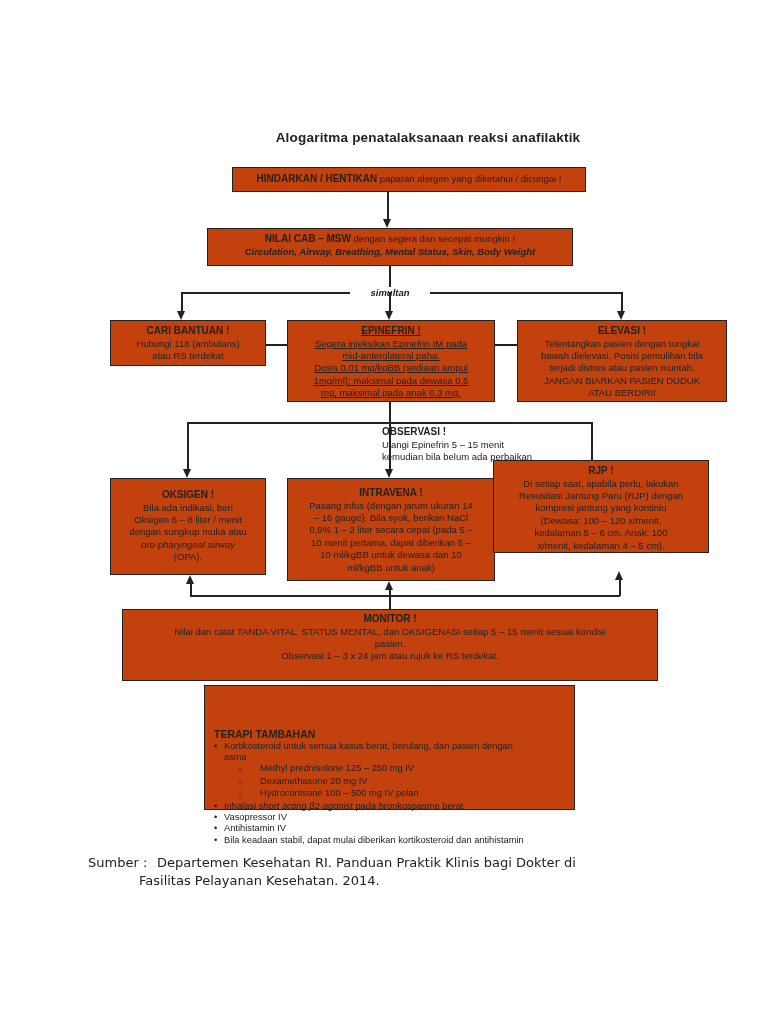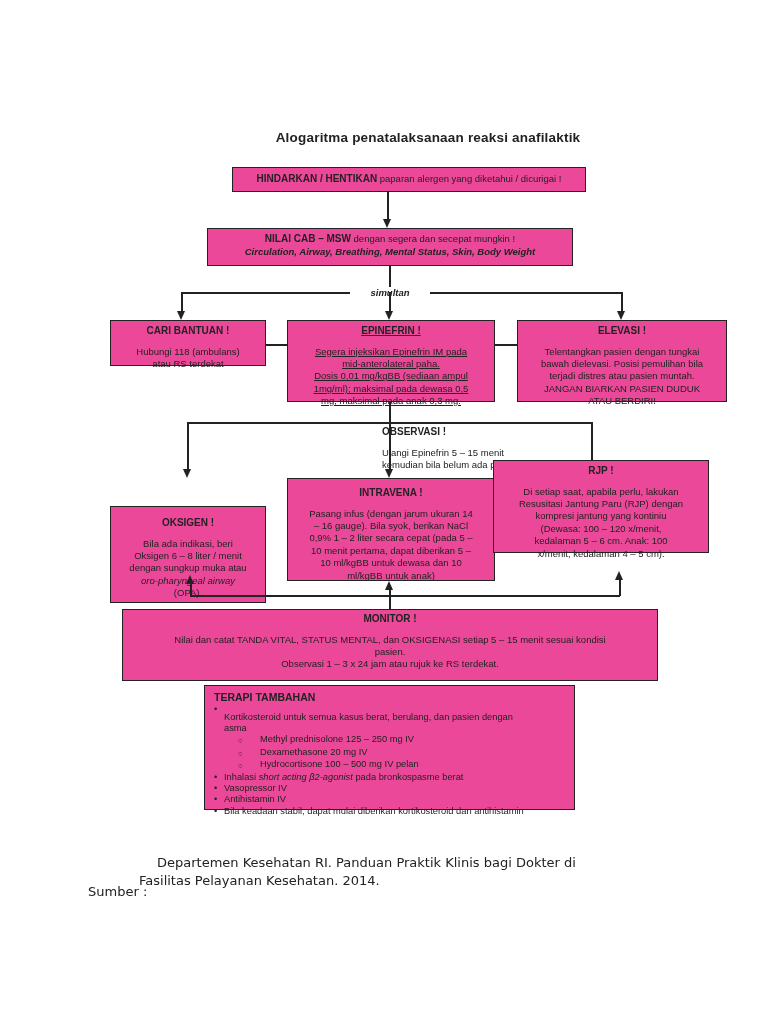--- a/index.html
+++ b/index.html
@@ -1,42 +1,42 @@
 <!DOCTYPE html>
 <html><head>
 <meta charset="utf-8">
 <style>
   html,body{margin:0;padding:0;}
   body{width:768px;height:1024px;background:#ffffff;overflow:hidden;}
   .page{position:relative;width:768px;height:1024px;background:#ffffff;
         font-family:"Liberation Sans",sans-serif;color:#222;}
   .title{position:absolute;left:178px;top:130px;width:500px;text-align:center;
          font-size:13.5px;font-weight:bold;letter-spacing:.2px;}
-  .box{position:absolute;box-sizing:border-box;border:1.5px solid #222;background:#ec4899;
+  .box{position:absolute;box-sizing:border-box;border:1.5px solid #222;background:#c2410c;
        font-size:9.5px;line-height:12.4px;text-align:center;}
   .box-header{font-weight:bold;font-size:10px;line-height:12.5px;}
-  .lines{white-space:pre-line;margin-top:8px;}
+  .lines{white-space:pre-line;}
   .vline{position:absolute;width:1.5px;background:#222;}
   .hline{position:absolute;height:1.5px;background:#222;}
   .arr-down{position:absolute;width:0;height:0;border-left:4.5px solid transparent;
             border-right:4.5px solid transparent;border-top:9px solid #222;}
   .arr-up{position:absolute;width:0;height:0;border-left:4.5px solid transparent;
           border-right:4.5px solid transparent;border-bottom:9px solid #222;}
   .simultan{position:absolute;left:350px;top:287px;width:80px;text-align:center;
             font-size:9.5px;font-weight:bold;font-style:italic;background:#fff;}
   .observasi{position:absolute;left:382px;top:426px;width:180px;text-align:left;
              font-size:9.5px;line-height:12.8px;}
   .bold-it{font-weight:bold;font-style:italic;}
   .it{font-style:italic;}
   .terapi{ text-align:left;padding:5px 9px 0 9px;font-size:9.3px;line-height:11.4px;}
   .t-row{display:flex;}
   .t-marker{width:10px;flex:0 0 10px;}
   .t-sub{margin-left:24px;}
   .t-submarker{width:22px;flex:0 0 22px;font-size:7.5px;padding-top:1px;}
-  .source-label{position:absolute;left:88px;top:884px;font-family:"DejaVu Sans",sans-serif;
+  .source-label{position:absolute;left:88px;top:855px;font-family:"DejaVu Sans",sans-serif;
                 font-size:13px;}
   .source-l1{position:absolute;left:157px;top:855px;font-family:"DejaVu Sans",sans-serif;
              font-size:13px;}
   .source-l2{position:absolute;left:139px;top:873px;font-family:"DejaVu Sans",sans-serif;
              font-size:13px;}
 </style>
 </head>
 <body>
 
 <div class="page">
@@ -101,21 +101,21 @@
   <div class="arr-down" style="left:385px;top:469px;"></div>
   <div class="vline" style="left:591px;top:422px;height:48px;"></div>
   <div class="arr-down" style="left:587px;top:469px;"></div>
 
   <div class="observasi">
     <div class="box-header" style="text-align:left;">OBSERVASI !</div>
     <div class="lines">Ulangi Epinefrin 5 – 15 menit
 kemudian bila belum ada perbaikan</div>
   </div>
 
-  <div class="box" style="left:110px;top:506px;width:156px;height:97px;padding-top:10px;">
+  <div class="box" style="left:110px;top:478px;width:156px;height:97px;padding-top:10px;">
     <div class="box-header">OKSIGEN !</div>
     <div class="lines">Bila ada indikasi, beri
 Oksigen 6 – 8 liter / menit
 dengan sungkup muka atau</div>
     <div class="it">oro-pharyngeal airway</div>
     <div>(OPA).</div>
   </div>
 
   <div class="box" style="left:287px;top:478px;width:208px;height:103px;padding-top:8px;">
     <div class="box-header">INTRAVENA !</div>
@@ -147,21 +147,21 @@
   <div class="vline" style="left:389px;top:595px;height:14px;"></div>
 
   <div class="box" style="left:122px;top:609px;width:536px;height:72px;padding-top:3px;">
     <div class="box-header">MONITOR !</div>
     <div class="lines">Nilai dan catat TANDA VITAL, STATUS MENTAL, dan OKSIGENASI setiap 5 – 15 menit sesuai kondisi
 pasien.
 Observasi 1 – 3 x 24 jam atau rujuk ke RS terdekat.</div>
   </div>
 
   <div class="box terapi" style="left:204px;top:685px;width:371px;height:125px;">
-    <div class="box-header" style="text-align:left;font-size:10.5px;">TERAPI TAMBAHAN</div>
+    <div class="box-header" style="text-align:left;font-size:10.5px;margin-top:37px;">TERAPI TAMBAHAN</div>
     <div class="t-row">
       <span class="t-marker">•</span>
       <span class="lines">Kortikosteroid untuk semua kasus berat, berulang, dan pasien dengan
 asma</span>
     </div>
     <div class="t-row t-sub">
       <span class="t-submarker">○</span>
       <span>Methyl prednisolone 125 – 250 mg IV</span>
     </div>
     <div class="t-row t-sub">

